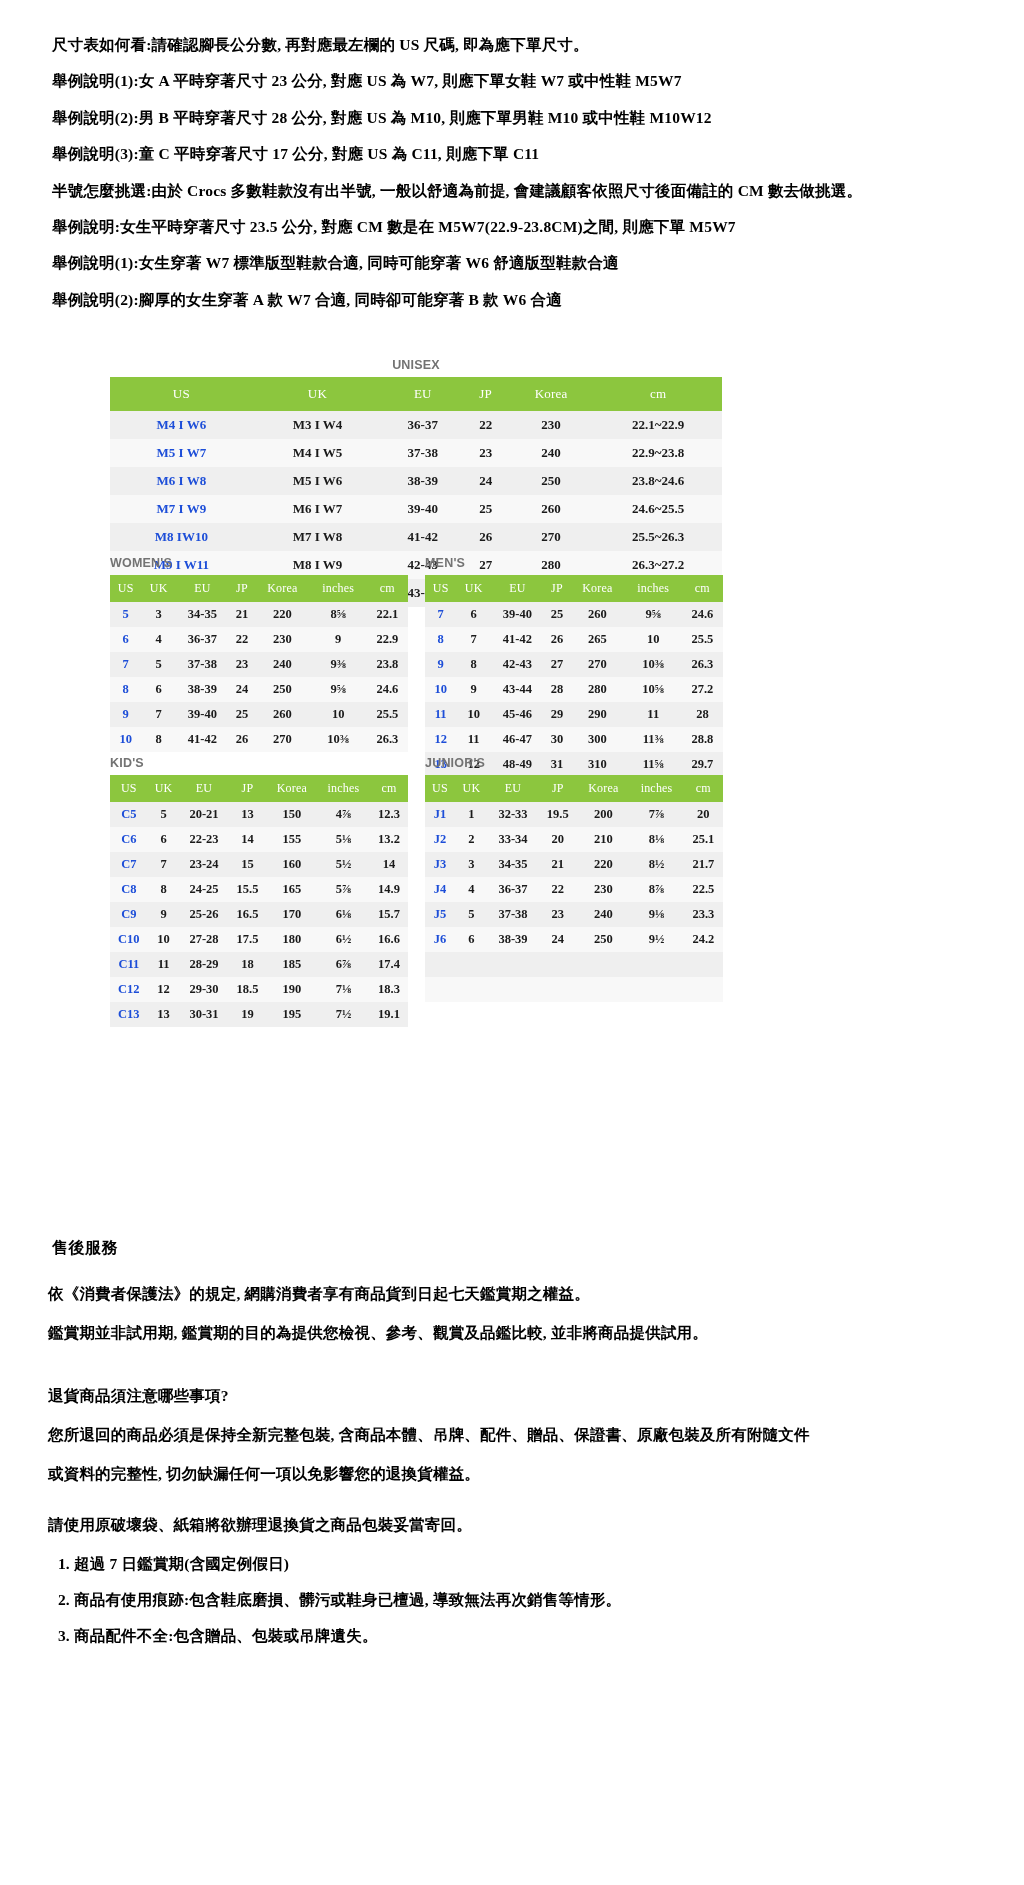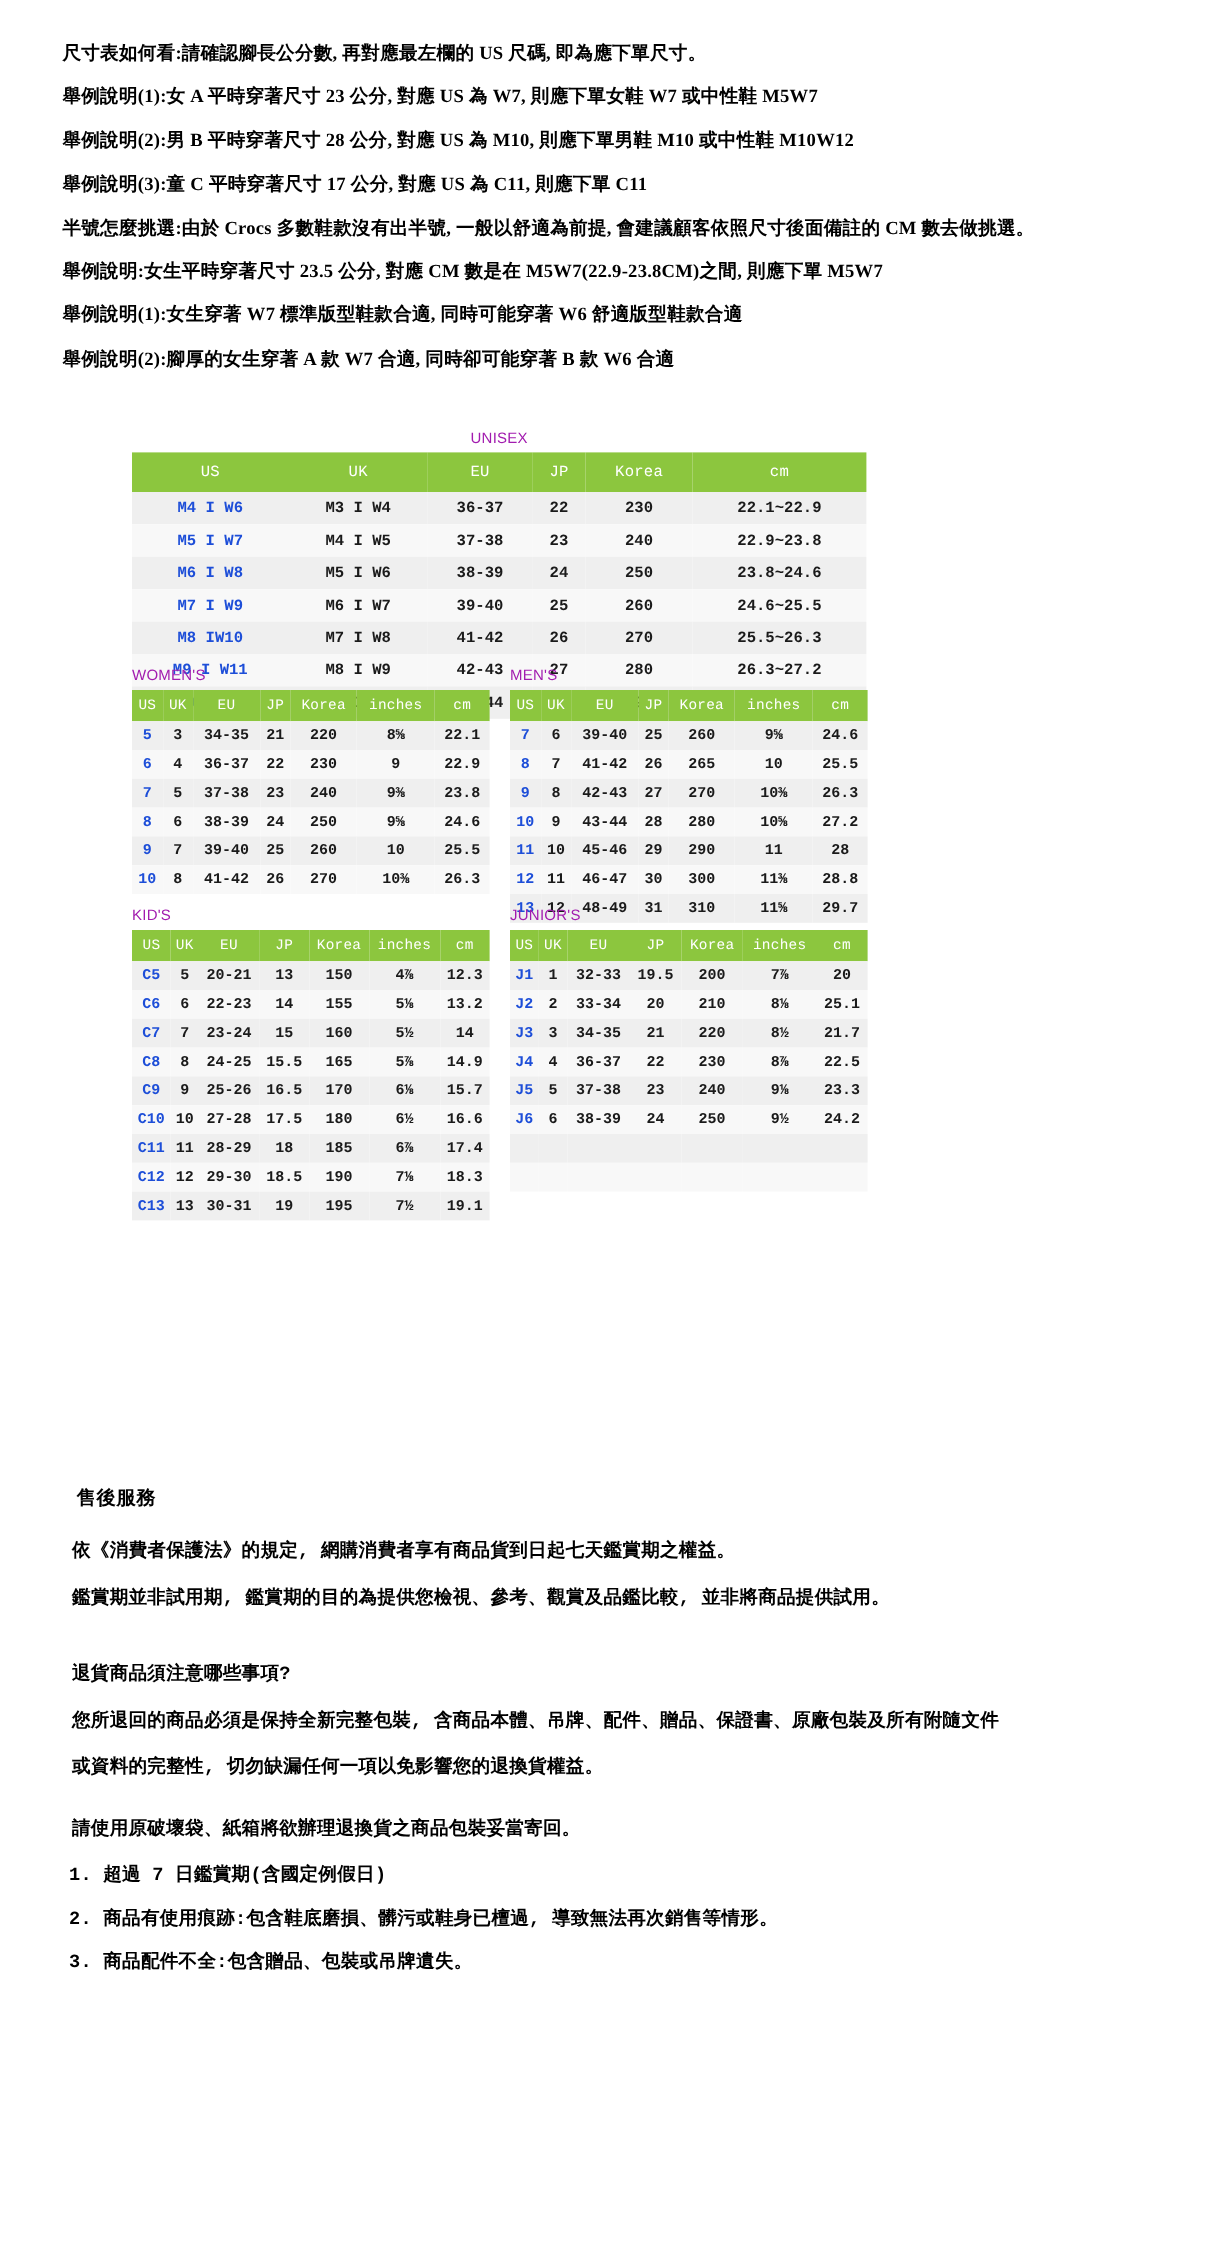--- a/index.html
+++ b/index.html
@@ -25,30 +25,30 @@
     letter-spacing: 0.2px;
     white-space: nowrap;
   }
   .intro p.gap-before { margin-top: 23px; }
 
   
   .tbl-wrap { position: absolute; }
   .tbl-caption {
     font-family: "Liberation Sans", sans-serif;
     font-size: 12.5px;
-    font-weight: 400;
-    color: #a21caf;
+    font-weight: 700;
+    color: #737373;
     margin-bottom: 5px;
     letter-spacing: 0.2px;
   }
   .tbl-caption.center { text-align: center; }
 
   table.size {
     border-collapse: collapse;
-    font-family: Liberation Mono, monospace;
+    font-family: Liberation Serif, serif;
     font-size: 12.5px;
     width: 100%;
   }
   table.size thead th {
     background: #8cc63e;
     color: #ffffff;
     font-weight: 400;
     padding: 7px 4px;
     text-align: center;
     white-space: nowrap;
@@ -81,21 +81,21 @@
   #tbl-kids   table.size thead th,
   #tbl-juniors table.size thead th { padding: 6px 2px; font-size: 12px; }
   #tbl-womens table.size tbody td,
   #tbl-mens   table.size tbody td,
   #tbl-kids   table.size tbody td,
   #tbl-juniors table.size tbody td { padding: 5px 2px; font-size: 12.5px; }
 
   tr.filler td { height: 22px; }
 
   
-  .after { position: absolute; left: 60px; top: 1238px; width: 940px; font-family: Liberation Mono, monospace; }
+  .after { position: absolute; left: 48px; top: 1238px; width: 940px; }
   .after h2 {
     font-size: 16px;
     font-weight: 700;
     margin: 0 0 24px 4px;
     letter-spacing: 0.5px;
   }
   .after p {
     margin: 0 0 17px 0;
     font-size: 15.5px;
     line-height: 1.4;

